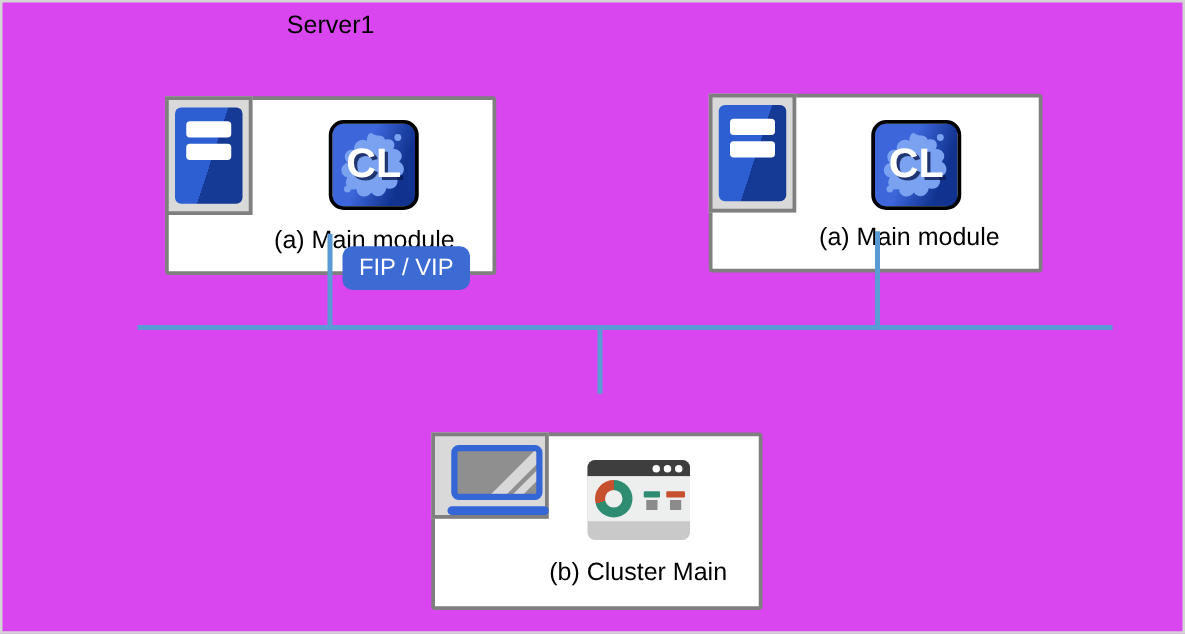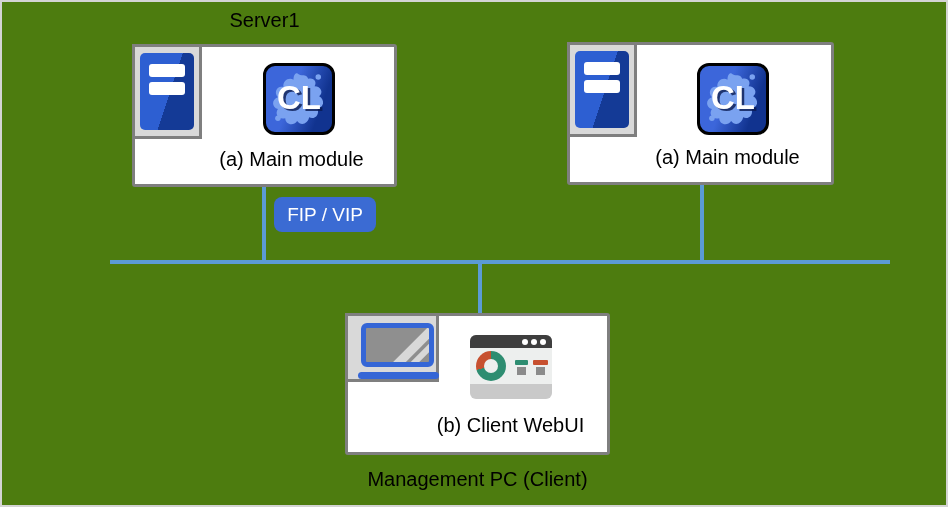--- a/index.html
+++ b/index.html
@@ -5,36 +5,37 @@
   * { box-sizing: border-box; margin: 0; padding: 0; }
   html, body { background: #fff; }
   body {
     font-family: "Liberation Sans", sans-serif;
     color: #000;
   }
   .canvas {
     position: relative;
     width: 948px;
     height: 507px;
-    background: #4d7c0f;
+    background: #d946ef;
     border: 2px solid #d4d4d4;
     overflow: hidden;
   }
   .node-title {
     position: absolute;
     text-align: center;
     font-size: 20px;
     color: #000;
     white-space: nowrap;
   }
   .box {
     position: absolute;
     background: #fff;
     border: 3px solid var(--box-border-gray, #7f7f7f);
     border-radius: 3px;
+    margin-top: 33px;
   }
   .corner-square {
     position: absolute;
     left: -3px;
     top: -3px;
     background: var(--icon-square-gray, #d9d9d9);
     border: 3px solid var(--box-border-gray, #7f7f7f);
   }
   .server-square { width: 70px; height: 95px; }
   .laptop-square { width: 94px; height: 69px; }
@@ -263,18 +264,17 @@
         <div class="dot"></div>
       </div>
       <div class="browser-panel">
         <div class="donut"></div>
         <div class="mini-bar teal"></div>
         <div class="mini-sq sq1"></div>
         <div class="mini-bar red"></div>
         <div class="mini-sq sq2"></div>
       </div>
     </div>
-    <div class="module-label mgmt-label">(b) Client WebUI</div>
+    <div class="module-label mgmt-label">(b) Cluster Main</div>
   </div>
 
-  <div class="caption">Management PC (Client)</div>
 
 </div>
 
 </body></html>

